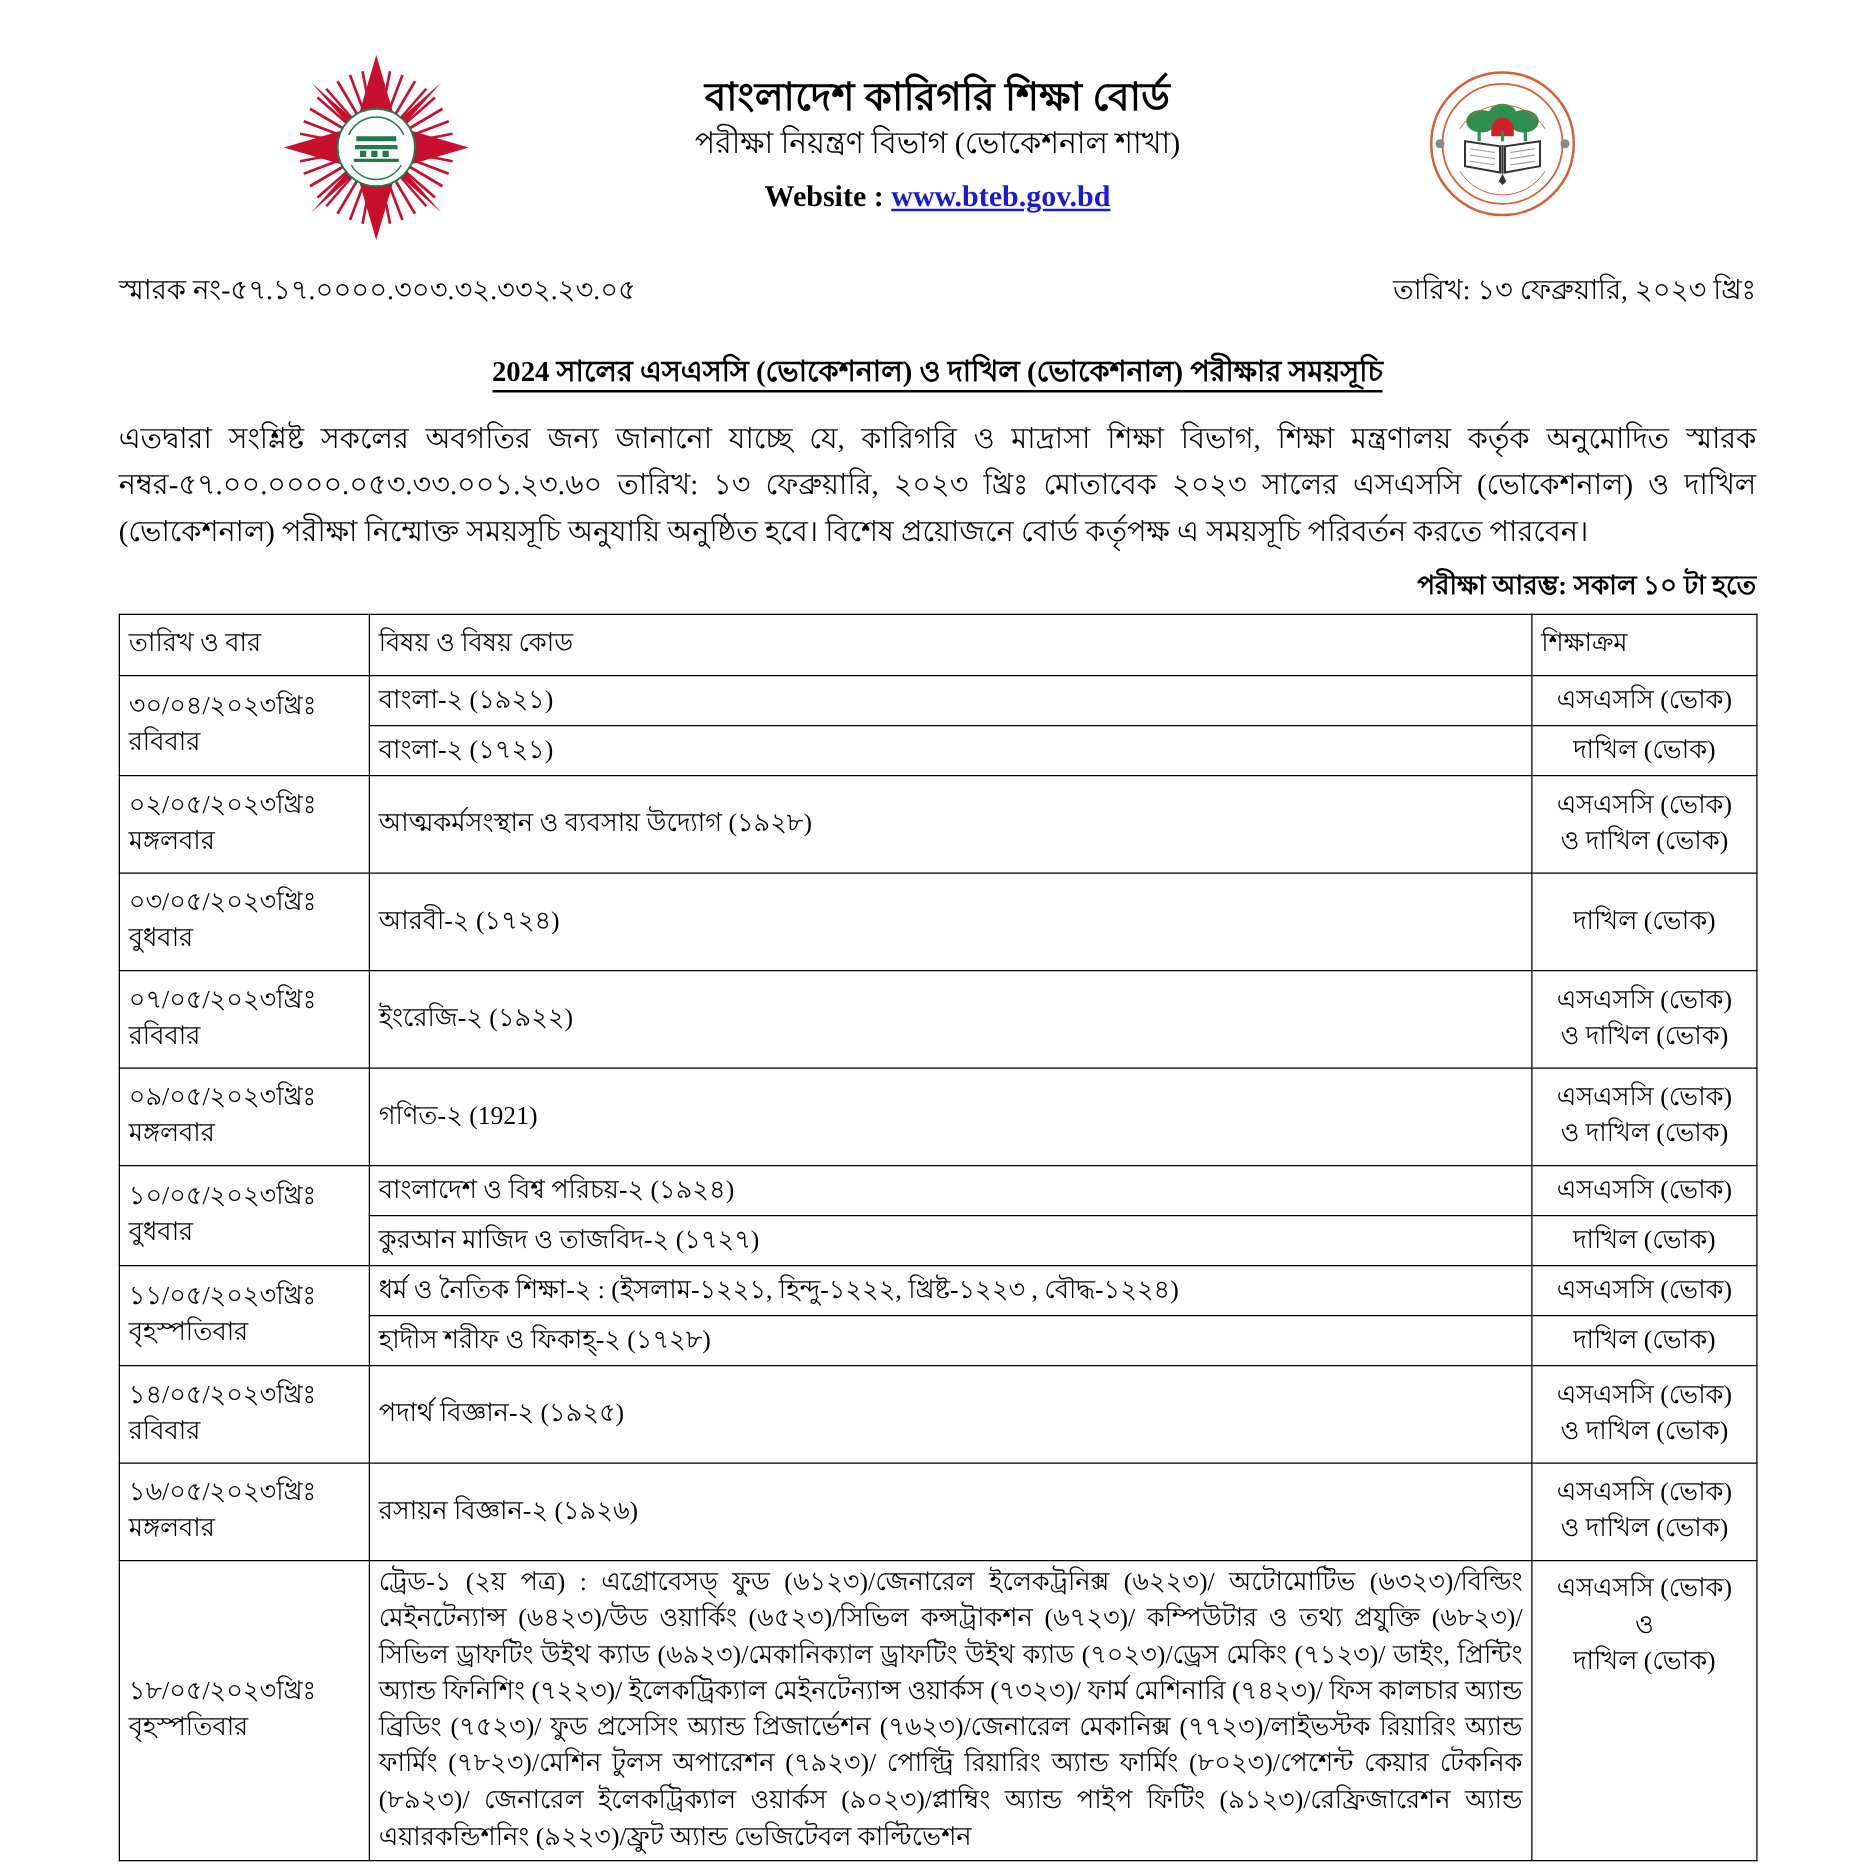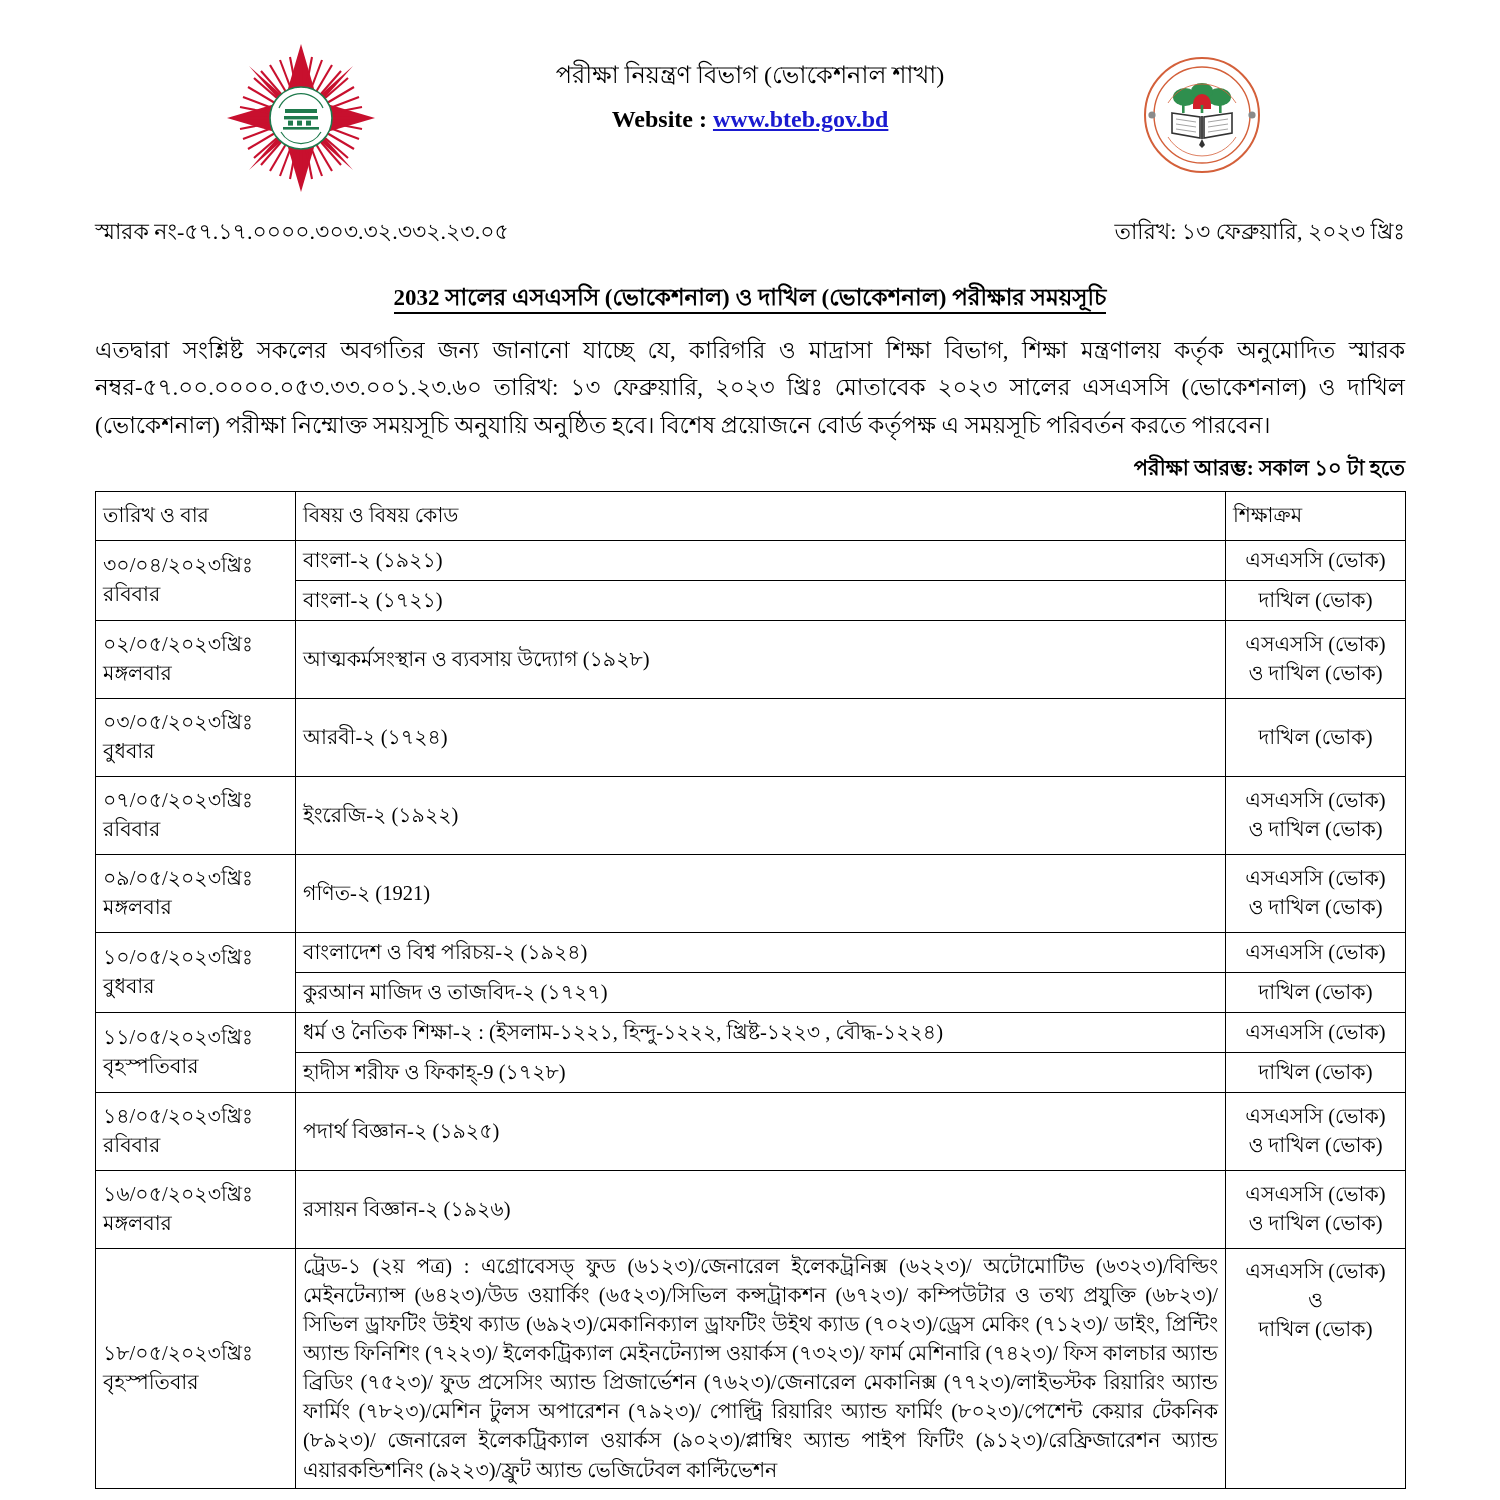--- a/index.html
+++ b/index.html
@@ -223,20 +223,21 @@
             <rect x="-4" y="2.6" width="5" height="5"></rect>
             <rect x="5" y="2.6" width="5" height="5"></rect>
             <rect x="-18" y="9" width="36" height="2.6"></rect>
           </g>
           <path d="M -20,14 A 23,23 0 0 0 20,14" fill="none" stroke="#1f7a4d" stroke-width="1.2"></path>
         </g>
       </svg>
     </div>
 
     <div class="header-center">
+      <div class="org-name">বাংলাদেশ কারিগরি শিক্ষা বোর্ড</div>
       <div class="org-dept">পরীক্ষা নিয়ন্ত্রণ বিভাগ (ভোকেশনাল শাখা)</div>
       <div class="org-web"><span>Website : </span><a class="web-url" href="#">www.bteb.gov.bd</a></div>
     </div>
 
     <div class="logo-right">
       <svg viewBox="0 0 126 126" width="126" height="126" aria-hidden="true">
         <g transform="translate(63,63)">
           <circle r="57" fill="#ffffff" stroke="#d4603a" stroke-width="2"></circle>
           <circle r="48" fill="#ffffff" stroke="#d4603a" stroke-width="1.4"></circle>
           <circle cx="-50" cy="0" r="3.6" fill="#8a8a8a"></circle>
@@ -269,21 +270,21 @@
         </g>
       </svg>
     </div>
   </div>
 
   <div class="memo-row">
     <div>স্মারক নং-৫৭.১৭.০০০০.৩০৩.৩২.৩৩২.২৩.০৫</div>
     <div>তারিখ: ১৩ ফেব্রুয়ারি, ২০২৩ খ্রিঃ</div>
   </div>
 
-  <div class="doc-title"><span>2032 সালের এসএসসি (ভোকেশনাল) ও দাখিল (ভোকেশনাল) পরীক্ষার সময়সূচি</span></div>
+  <div class="doc-title"><span>2024 সালের এসএসসি (ভোকেশনাল) ও দাখিল (ভোকেশনাল) পরীক্ষার সময়সূচি</span></div>
 
   <div class="body-par">এতদ্বারা সংশ্লিষ্ট সকলের অবগতির জন্য জানানো যাচ্ছে যে, কারিগরি ও মাদ্রাসা শিক্ষা বিভাগ, শিক্ষা মন্ত্রণালয় কর্তৃক অনুমোদিত স্মারক নম্বর-৫৭.০০.০০০০.০৫৩.৩৩.০০১.২৩.৬০ তারিখ: ১৩ ফেব্রুয়ারি, ২০২৩ খ্রিঃ মোতাবেক ২০২৩ সালের এসএসসি (ভোকেশনাল) ও দাখিল (ভোকেশনাল) পরীক্ষা নিম্মোক্ত সময়সূচি অনুযায়ি অনুষ্ঠিত হবে। বিশেষ প্রয়োজনে বোর্ড কর্তৃপক্ষ এ সময়সূচি পরিবর্তন করতে পারবেন।</div>
 
   <div class="exam-start">পরীক্ষা আরম্ভ: সকাল ১০ টা হতে</div>
 
   <table class="routine">
     <colgroup>
       <col class="c-date">
         <col class="c-subj">
         <col class="c-curr">
@@ -333,21 +334,21 @@
         <tr class="rowh-single">
           <td class="subj-cell">কুরআন মাজিদ ও তাজবিদ-২ (১৭২৭)</td>
           <td class="curr-cell">দাখিল (ভোক)</td>
         </tr>
         <tr class="rowh-single">
           <td class="date-cell" rowspan="2">১১/০৫/২০২৩খ্রিঃ<br>বৃহস্পতিবার</td>
           <td class="subj-cell">ধর্ম ও নৈতিক শিক্ষা-২ :  (ইসলাম-১২২১, হিন্দু-১২২২, খ্রিষ্ট-১২২৩ , বৌদ্ধ-১২২৪)</td>
           <td class="curr-cell">এসএসসি (ভোক)</td>
         </tr>
         <tr class="rowh-single">
-          <td class="subj-cell">হাদীস শরীফ ও ফিকাহ্-9 (১৭২৮)</td>
+          <td class="subj-cell">হাদীস শরীফ ও ফিকাহ্-২ (১৭২৮)</td>
           <td class="curr-cell">দাখিল (ভোক)</td>
         </tr>
         <tr class="rowh-tall">
           <td class="date-cell" rowspan="1">১৪/০৫/২০২৩খ্রিঃ<br>রবিবার</td>
           <td class="subj-cell">পদার্থ বিজ্ঞান-২ (১৯২৫)</td>
           <td class="curr-cell curr-two">এসএসসি (ভোক)<br>ও দাখিল (ভোক)</td>
         </tr>
         <tr class="rowh-tall">
           <td class="date-cell" rowspan="1">১৬/০৫/২০২৩খ্রিঃ<br>মঙ্গলবার</td>
           <td class="subj-cell">রসায়ন বিজ্ঞান-২ (১৯২৬)</td>

